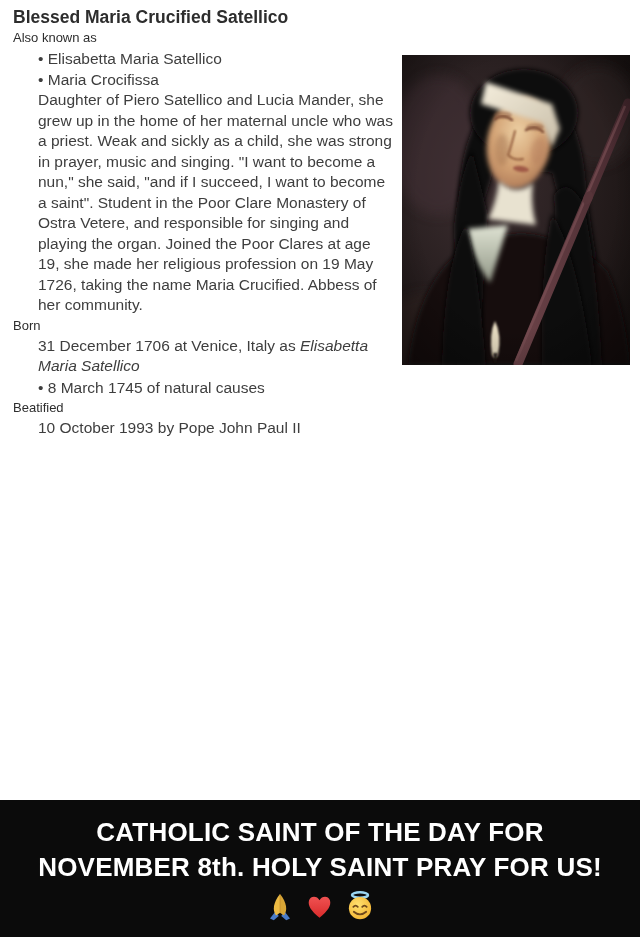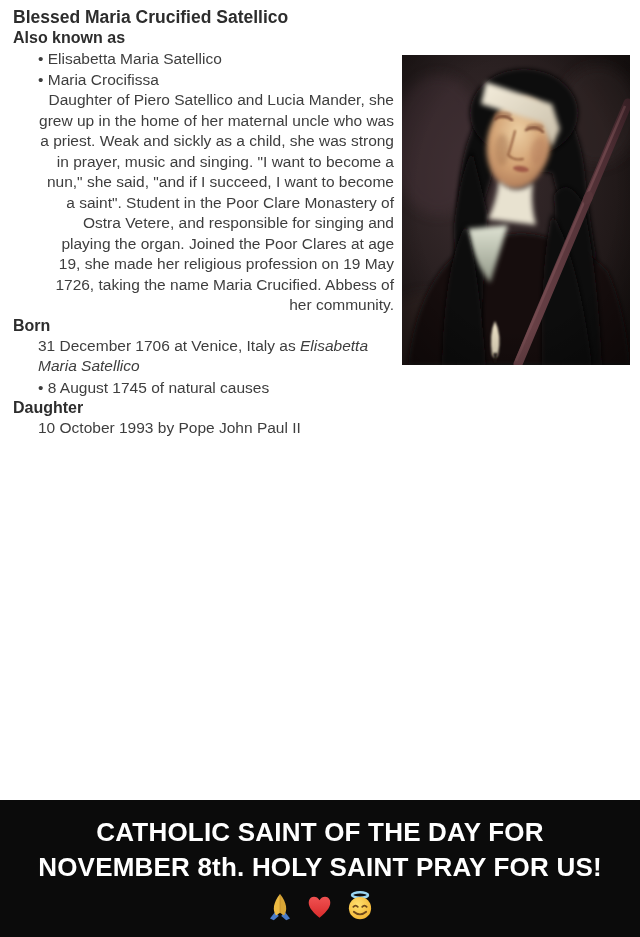--- a/index.html
+++ b/index.html
@@ -18,27 +18,27 @@
 
   .flow { overflow: hidden; font-size: 15.5px; line-height: 20.5px; color: #3e3e3e; }
 
   .portrait {
     float: right; width: 228px; height: 310px;
     margin: 27px 0 10px 8px;
   }
   .portrait svg { display: block; width: 228px; height: 310px; }
 
   h2.sec {
-    font-size: 16px; line-height: 20px; font-weight: bold; color: #2d2d2d;
+    font-size: 13px; line-height: 20px; font-weight: normal; color: #2d2d2d;
     margin: 0;
   }
   .mt34 { margin-top: 34px; }
   .mt32 { margin-top: 32px; }
   .mt31 { margin-top: 31px; }
-  .mt30 { margin-top: 30px; text-align: right; }
+  .mt30 { margin-top: 30px; }
 
   ul.blist { margin: 0; padding: 0 0 0 25px; list-style: none; }
   ul.blist li { line-height: 21px; }
   ul.blist li::before { content: "\2022\00a0"; }
 
   p.body-p { margin: 0 0 0 25px; }
   p.body-p em { font-style: italic; }
 
   .banner {
     flex: none; height: 137px; background: #0b0b0b;
@@ -151,24 +151,24 @@
         <li>Elisabetta Maria Satellico</li>
         <li>Maria Crocifissa</li>
       </ul>
 
       <p class="body-p mt30">Daughter of Piero Satellico and Lucia Mander, she grew up in the home of her maternal uncle who was a priest. Weak and sickly as a child, she was strong in prayer, music and singing. "I want to become a nun," she said, "and if I succeed, I want to become a saint". Student in the Poor Clare Monastery of Ostra Vetere, and responsible for singing and playing the organ. Joined the Poor Clares at age 19, she made her religious profession on 19 May 1726, taking the name Maria Crucified. Abbess of her community.</p>
 
       <h2 class="sec mt34">Born</h2>
       <p class="body-p mt32"><span>31 December 1706 at Venice, Italy as </span><em>Elisabetta Maria Satellico</em></p>
 
       <ul class="blist mt34">
-        <li>8 August 1745 of natural causes</li>
+        <li>8 March 1745 of natural causes</li>
       </ul>
 
-      <h2 class="sec mt32">Daughter</h2>
+      <h2 class="sec mt32">Beatified</h2>
       <p class="body-p mt32">10 October 1993 by Pope John Paul II</p>
 
     </div>
   </div>
 
   <div class="banner">
     <div class="banner-line">CATHOLIC SAINT OF THE DAY FOR</div>
     <div class="banner-line">NOVEMBER 8th. HOLY SAINT PRAY FOR US!</div>
     <div class="emoji-row">
       <span>

